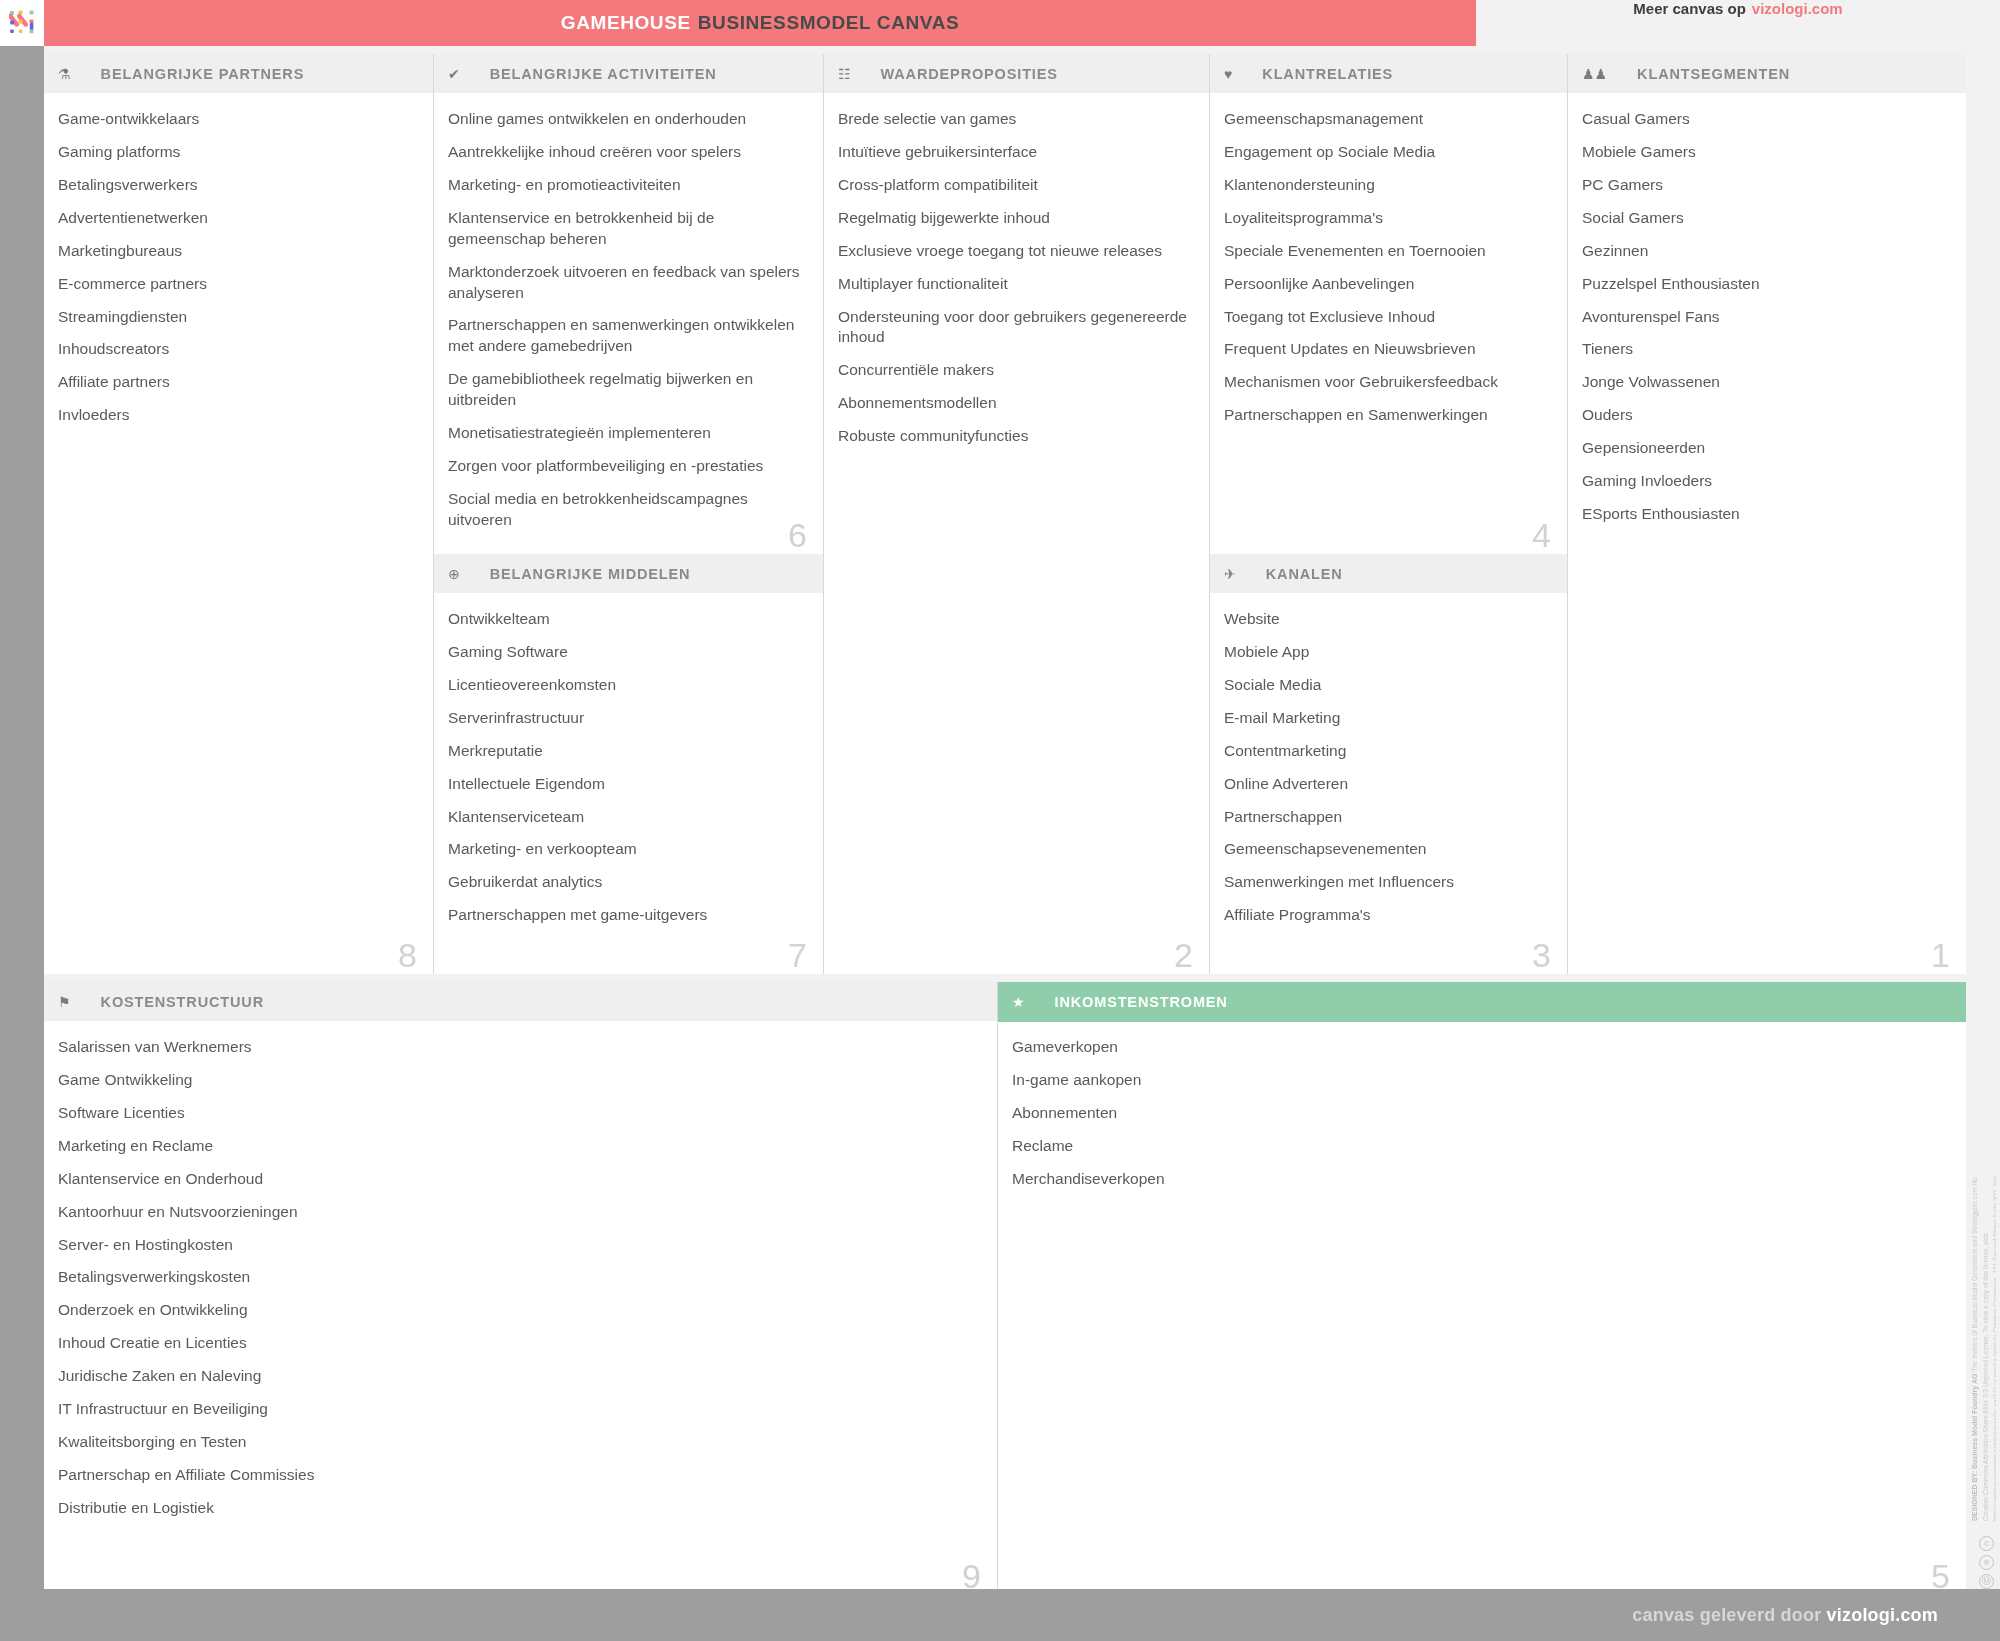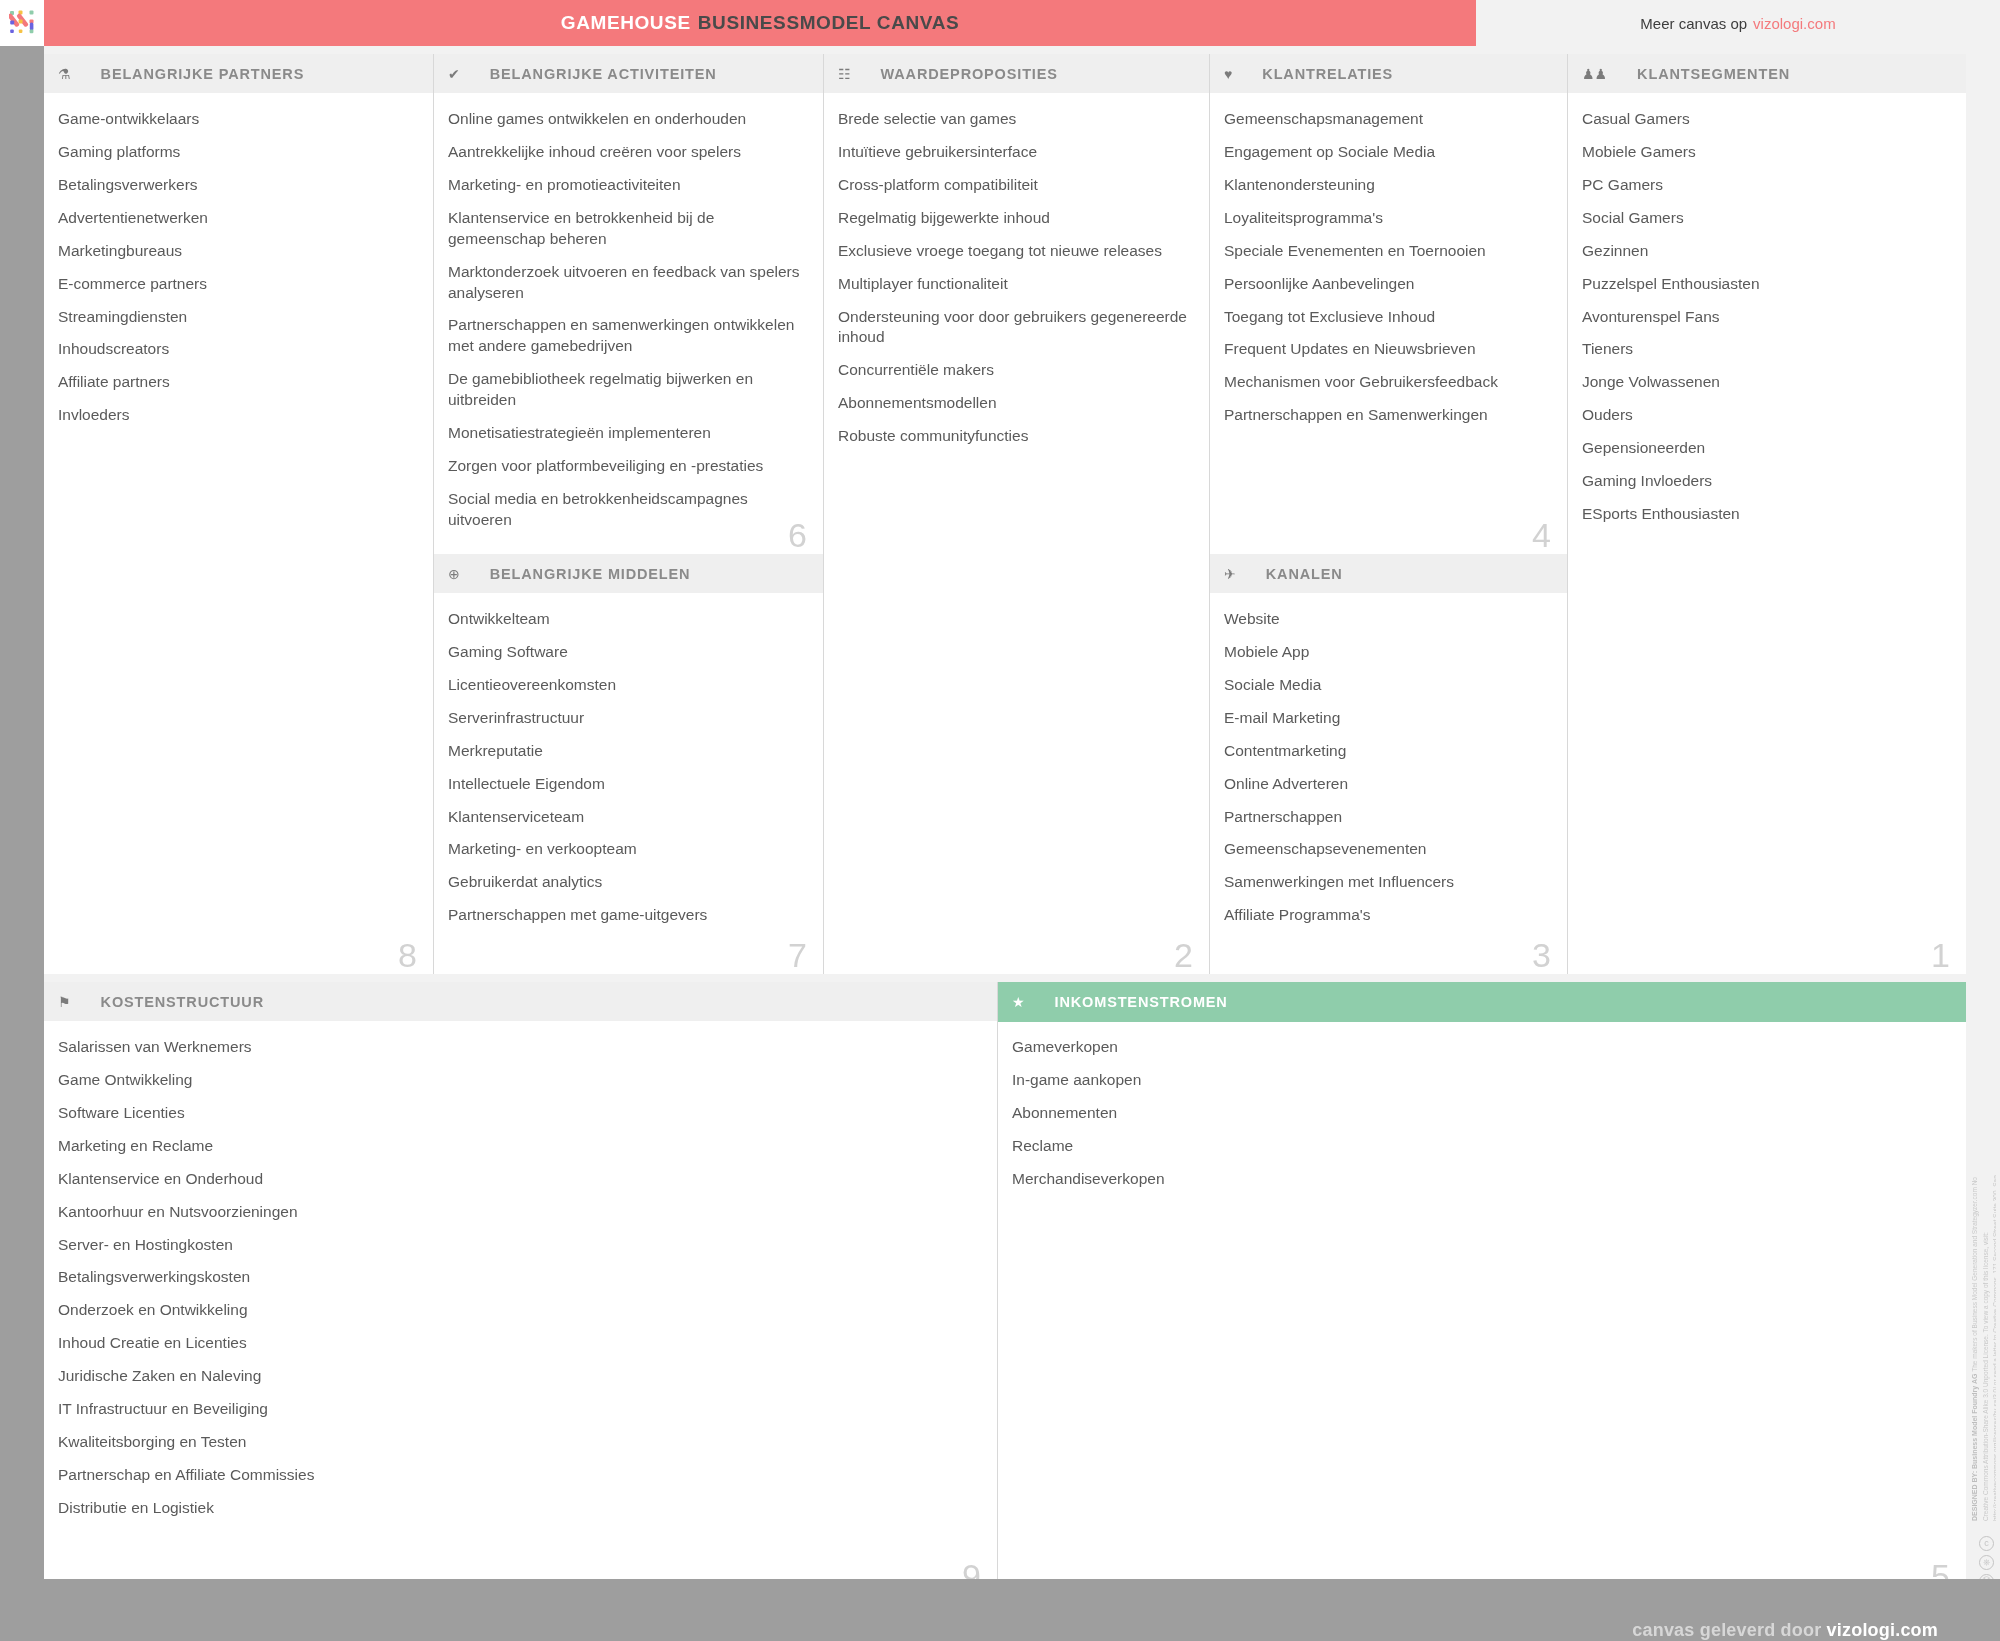--- a/index.html
+++ b/index.html
@@ -32,22 +32,22 @@
     position: absolute; left: 44px; top: 0; width: 1432px; height: 46px;
     display: flex; align-items: center; justify-content: center;
     letter-spacing: .6px;
     font-size: 19px; font-weight: bold;
     white-space: nowrap;
   }
   .topbar-title .brand { color: #ffffff; }
   .topbar-title .rest { color: #4a4a4a; margin-left: 7px; }
   .topbar-right {
     position: absolute; right: 0; top: 0; width: 524px; height: 46px;
-    display: flex; align-items: center; justify-content: center;
-    font-size: 15px; font-weight: normal; color: #3d3d3d;
+    display: flex; align-items: flex-start; justify-content: center;
+    font-size: 15px; font-weight: bold; color: #3d3d3d;
     white-space: nowrap;
   }
   .topbar-right .link { color: #f4797c; margin-left: 6px; }
 
   
   .gutter-left {
     position: absolute; left: 0; top: 46px; width: 44px; height: 1549px;
     background: #9e9e9e;
   }
   .gutter-right {
@@ -118,23 +118,23 @@
   #b-costs    { left: 44px;   top: 982px; width: 954px;  height: 613px; }
   #b-revenue  { left: 998px;  top: 982px; width: 968px;  height: 613px; }
 
   .block-sep-h {
     position: absolute; left: 44px; top: 974px; width: 1922px; height: 8px;
     background: #f2f2f2;
   }
 
   
   .footer {
-    position: absolute; left: 0; bottom: 0; width: 2000px; height: 62px;
+    position: absolute; left: 0; bottom: 0; width: 2000px; height: 52px;
     background: #9e9e9e;
-    display: flex; align-items: flex-end; justify-content: flex-end;
+    display: flex; align-items: center; justify-content: flex-end;
     padding-right: 62px;
   }
   .footer-text {
     font-size: 18px; color: #d7d7d7; font-weight: bold; letter-spacing: .2px;
   }
   .footer-text .strong { color: #ffffff; }
 
   
   .vcredit {
     position: absolute;

